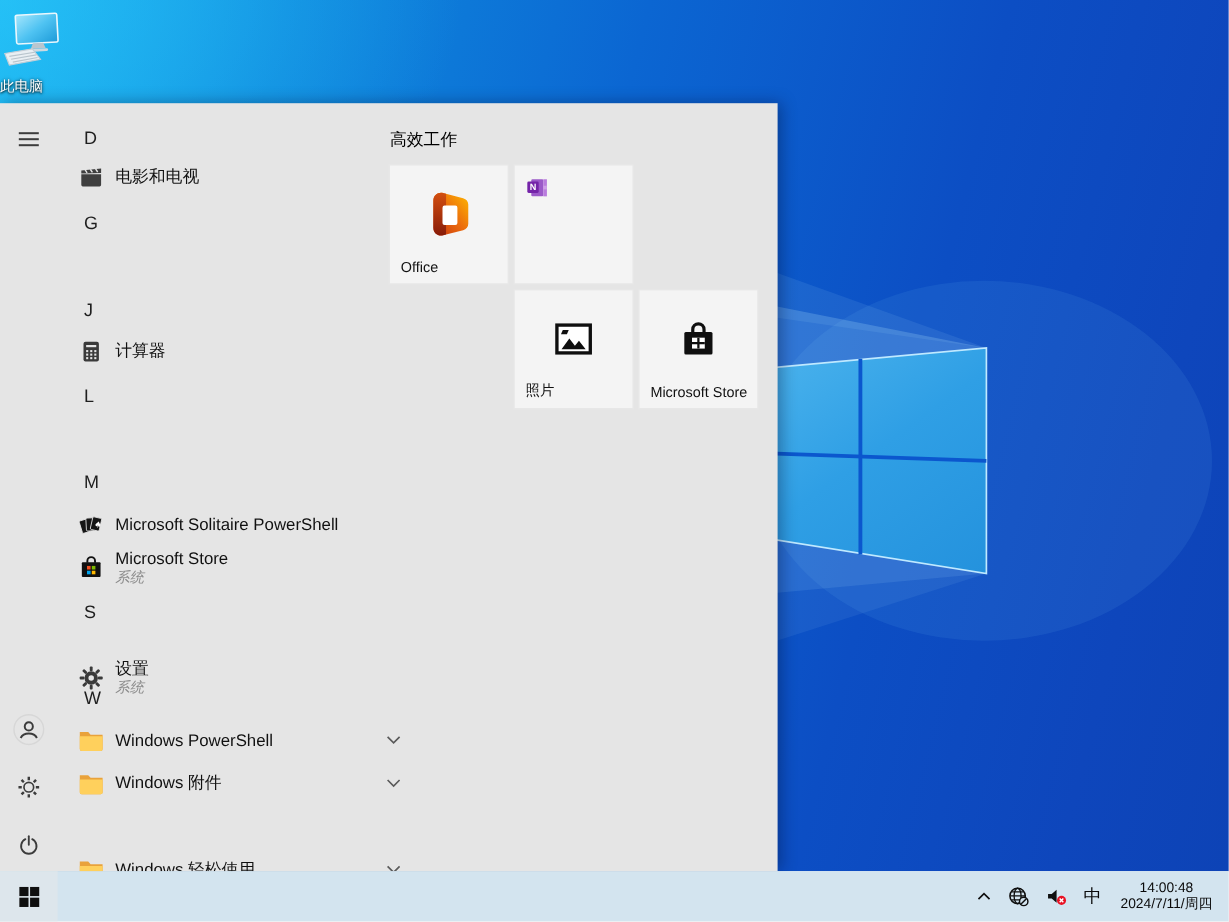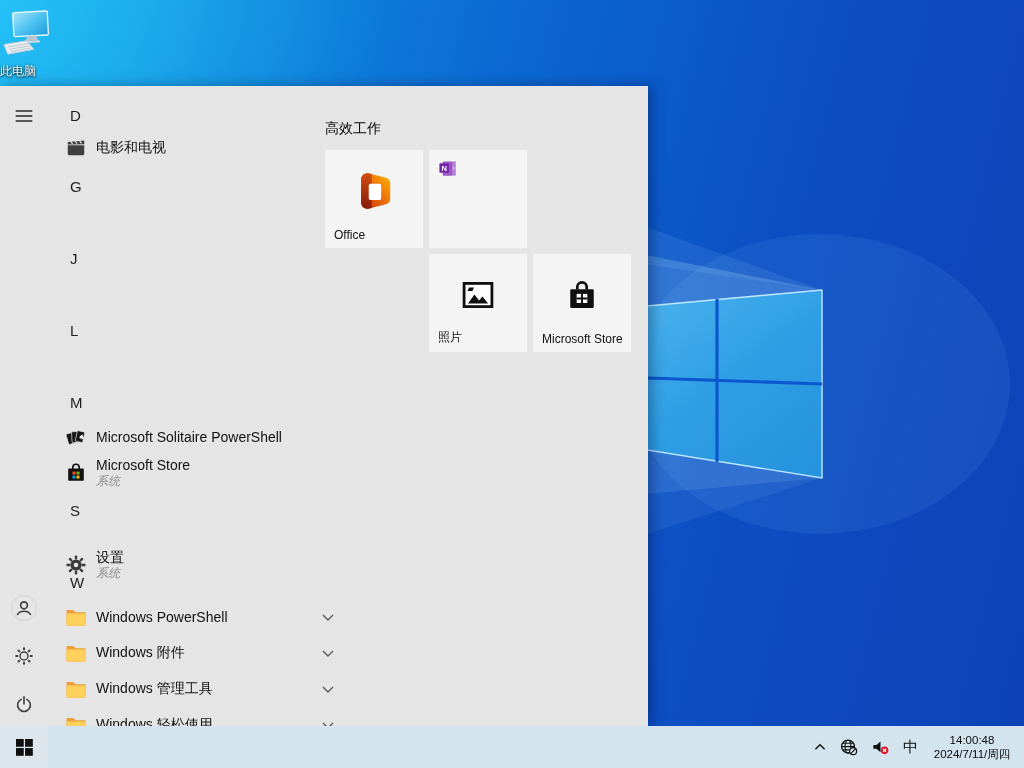--- a/index.html
+++ b/index.html
@@ -43,21 +43,21 @@
     position:absolute;left:0;width:268px;height:34px;display:flex;align-items:center;cursor:pointer;
   }
   .app-row.two-line{height:44px;}
   .app-row .app-icon{width:24px;height:24px;margin-left:16px;display:flex;align-items:center;justify-content:center;flex:0 0 24px;}
   .app-row .app-label{margin-left:8px;font-size:14px;color:#111;white-space:nowrap;}
   .app-row .app-text{margin-left:8px;display:flex;flex-direction:column;line-height:15px;}
   .app-row .app-text .app-label{margin-left:0;}
   .app-row .app-sub{font-size:12px;color:#8a8a8a;margin-top:1px;font-style:italic;}
   .app-row .chev{position:absolute;right:-18px;top:50%;transform:translateY(-50%);}
   
-  .tiles-area{position:absolute;left:0;top:12px;width:752px;height:100%;padding-left:32px;}
+  .tiles-area{position:absolute;left:0;top:0;width:752px;height:100%;padding-left:32px;}
   .tile-group-title{
     position:absolute;left:325px;top:22px;font-size:14px;color:#000;cursor:pointer;
   }
   .tile{
     position:absolute;width:100px;height:100px;background:#f4f4f4;
     border:1px solid rgba(0,0,0,.05);box-sizing:border-box;cursor:pointer;
   }
   .tile .tile-label{
     position:absolute;left:9px;bottom:6px;font-size:12px;color:#111;white-space:nowrap;
   }
@@ -179,20 +179,40 @@
         </svg>
       </span>
       <span class="app-label">电影和电视</span>
     </div>
 
     <div class="section-letter" style="top:89px">G</div>
 
 
     <div class="section-letter" style="top:161px">J</div>
 
+    <div class="app-row" style="top:190px">
+      <span class="app-icon">
+        <svg width="22" height="22" viewBox="0 0 24 24">
+          <rect x="5" y="3" width="14" height="18" rx="1.8" fill="#3a3a3a"></rect>
+          <rect x="7.4" y="6" width="9.2" height="2" fill="#e5e5e5"></rect>
+          <g fill="#e5e5e5">
+            <rect x="7.4" y="10.6" width="1.9" height="1.9"></rect>
+              <rect x="11.1" y="10.6" width="1.9" height="1.9"></rect>
+              <rect x="14.8" y="10.6" width="1.9" height="1.9"></rect>
+            <rect x="7.4" y="13.8" width="1.9" height="1.9"></rect>
+              <rect x="11.1" y="13.8" width="1.9" height="1.9"></rect>
+              <rect x="14.8" y="13.8" width="1.9" height="1.9"></rect>
+            <rect x="7.4" y="17" width="1.9" height="1.9"></rect>
+              <rect x="11.1" y="17" width="1.9" height="1.9"></rect>
+              <rect x="14.8" y="17" width="1.9" height="1.9"></rect>
+          </g>
+        </svg>
+      </span>
+      <span class="app-label">计算器</span>
+    </div>
 
     <div class="section-letter" style="top:233px">L</div>
 
 
     <div class="section-letter" style="top:305px">M</div>
 
     <div class="app-row" style="top:334px">
       <span class="app-icon">
         <svg width="24" height="24" viewBox="0 0 24 24">
           <rect x="3.2" y="8" width="7.6" height="10.8" rx="1" transform="rotate(-17 7 13.4)" fill="#161616" stroke="#e5e5e5" stroke-width="0.7"></rect>
@@ -271,34 +291,20 @@
         </svg>
       </span>
       <span class="app-label">Windows 附件</span>
       <span class="chev">
         <svg width="12" height="8" viewBox="0 0 12 8">
             <path d="M1 1l5 5 5-5" stroke="#5a5a5a" fill="none" stroke-width="1.4"></path>
           </svg>
       </span>
     </div>
 
-    <div class="app-row" style="top:586px">
-      <span class="app-icon">
-        <svg width="24" height="22" viewBox="0 0 24 22">
-          <path d="M2.5 4h7l2 2.2h10v12a1.6 1.6 0 0 1-1.6 1.6H4.1a1.6 1.6 0 0 1-1.6-1.6z" fill="#e9a23b"></path>
-          <path d="M2.5 7.6h19v10.6a1.6 1.6 0 0 1-1.6 1.6H4.1a1.6 1.6 0 0 1-1.6-1.6z" fill="#ffd05c"></path>
-        </svg>
-      </span>
-      <span class="app-label">Windows 管理工具</span>
-      <span class="chev">
-        <svg width="12" height="8" viewBox="0 0 12 8">
-            <path d="M1 1l5 5 5-5" stroke="#5a5a5a" fill="none" stroke-width="1.4"></path>
-          </svg>
-      </span>
-    </div>
 
     <div class="app-row" style="top:622px">
       <span class="app-icon">
         <svg width="24" height="22" viewBox="0 0 24 22">
           <path d="M2.5 4h7l2 2.2h10v12a1.6 1.6 0 0 1-1.6 1.6H4.1a1.6 1.6 0 0 1-1.6-1.6z" fill="#e9a23b"></path>
           <path d="M2.5 7.6h19v10.6a1.6 1.6 0 0 1-1.6 1.6H4.1a1.6 1.6 0 0 1-1.6-1.6z" fill="#ffd05c"></path>
         </svg>
       </span>
       <span class="app-label">Windows 轻松使用</span>
       <span class="chev">

